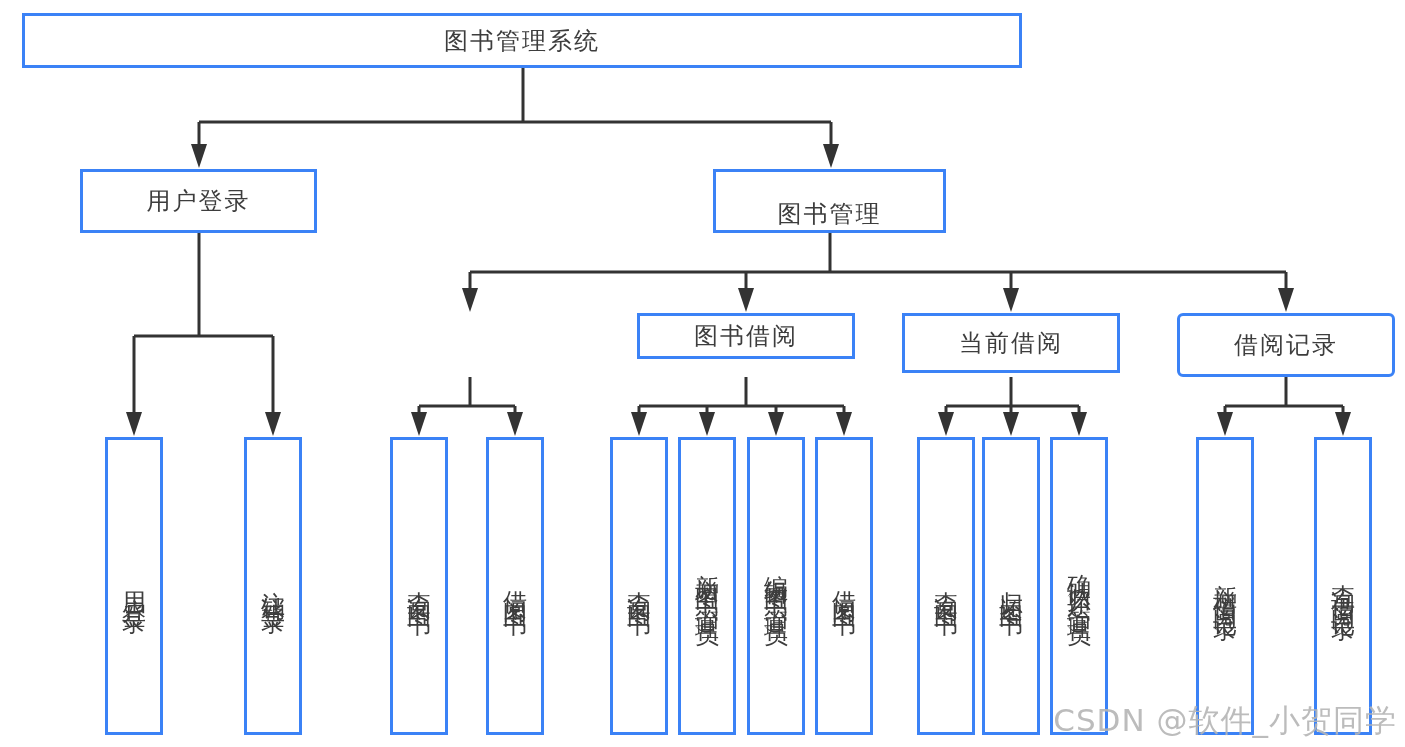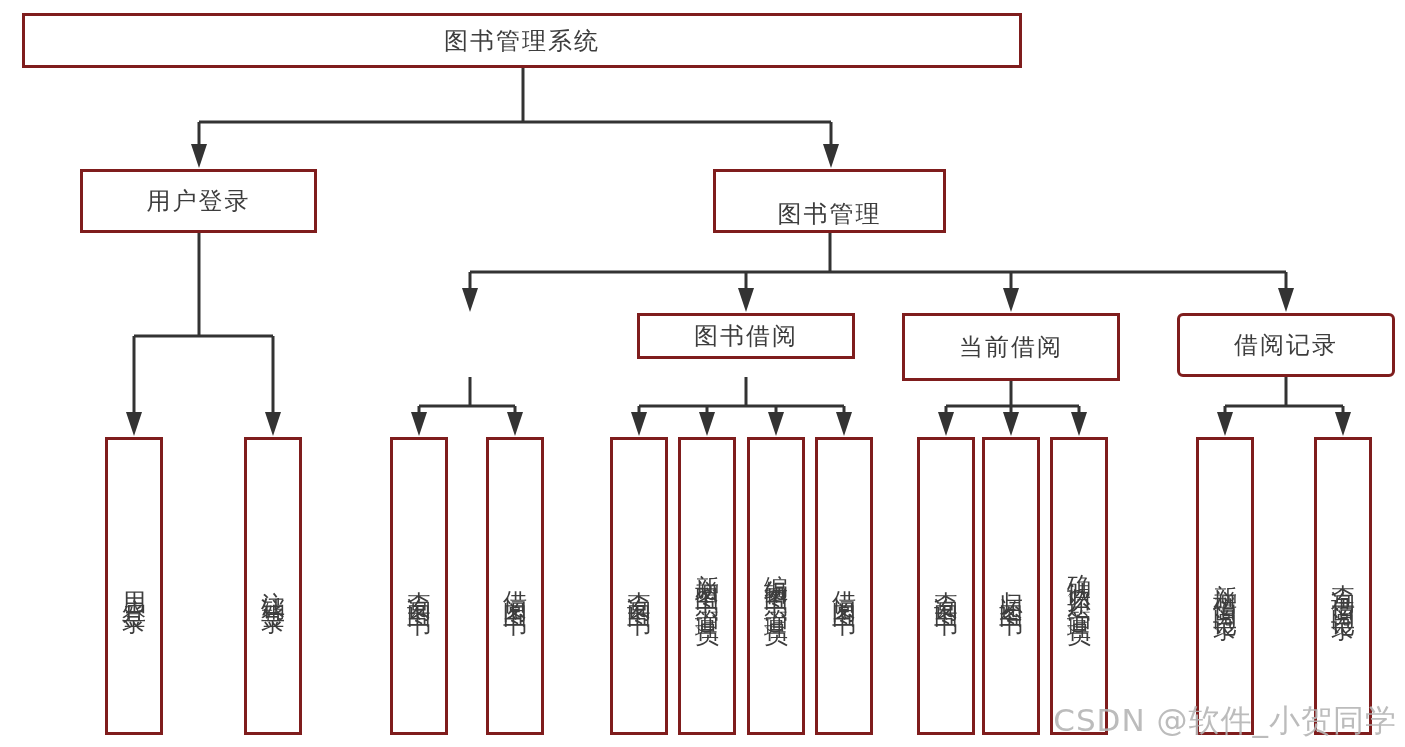--- a/index.html
+++ b/index.html
@@ -8,21 +8,21 @@
   .canvas {
     position:relative;
     width:1405px; height:747px;
     background:#ffffff;
     overflow:hidden;
   }
   svg.wires { position:absolute; left:0; top:0; z-index:1; }
   .box {
     position:absolute;
     background:#ffffff;
-    border:3px solid #7f1d1d;
+    border:3px solid #3b82f6;
     display:flex;
     align-items:center;
     justify-content:center;
     color:#3d3d3d;
     font-size:24px;
     letter-spacing:2px;
     z-index:2;
     text-align:center;
   }
   .box.leaf { letter-spacing:0; }
@@ -35,21 +35,21 @@
     color:#3d3d3d;
   }
   
   #root          { left:22px;   top:13px;  width:1000px; height:55px; }
   
   #n-user-login  { left:80px;   top:169px; width:237px;  height:64px; }
   #n-book-mgmt   { left:713px;  top:169px; width:233px;  height:64px;align-items:flex-end; }
   
   #n-new-book    { left:361px;  top:313px; width:218px;  height:64px; }
   #n-book-borrow { left:637px;  top:313px; width:218px;  height:46px; }
-  #n-cur-borrow  { left:902px;  top:313px; width:218px;  height:68px; }
+  #n-cur-borrow  { left:902px;  top:313px; width:218px;  height:60px; }
   #n-borrow-rec  { left:1177px; top:313px; width:218px;  height:64px;border-radius:6px; }
   
   .leaf { top:437px; width:58px; height:298px; }
   #lf-1  { left:105px;  }
   #lf-2  { left:244px;  }
   #lf-3  { left:390px;  }
   #lf-4  { left:486px;  }
   #lf-5  { left:610px;  }
   #lf-6  { left:678px;  }
   #lf-7  { left:747px;  }

